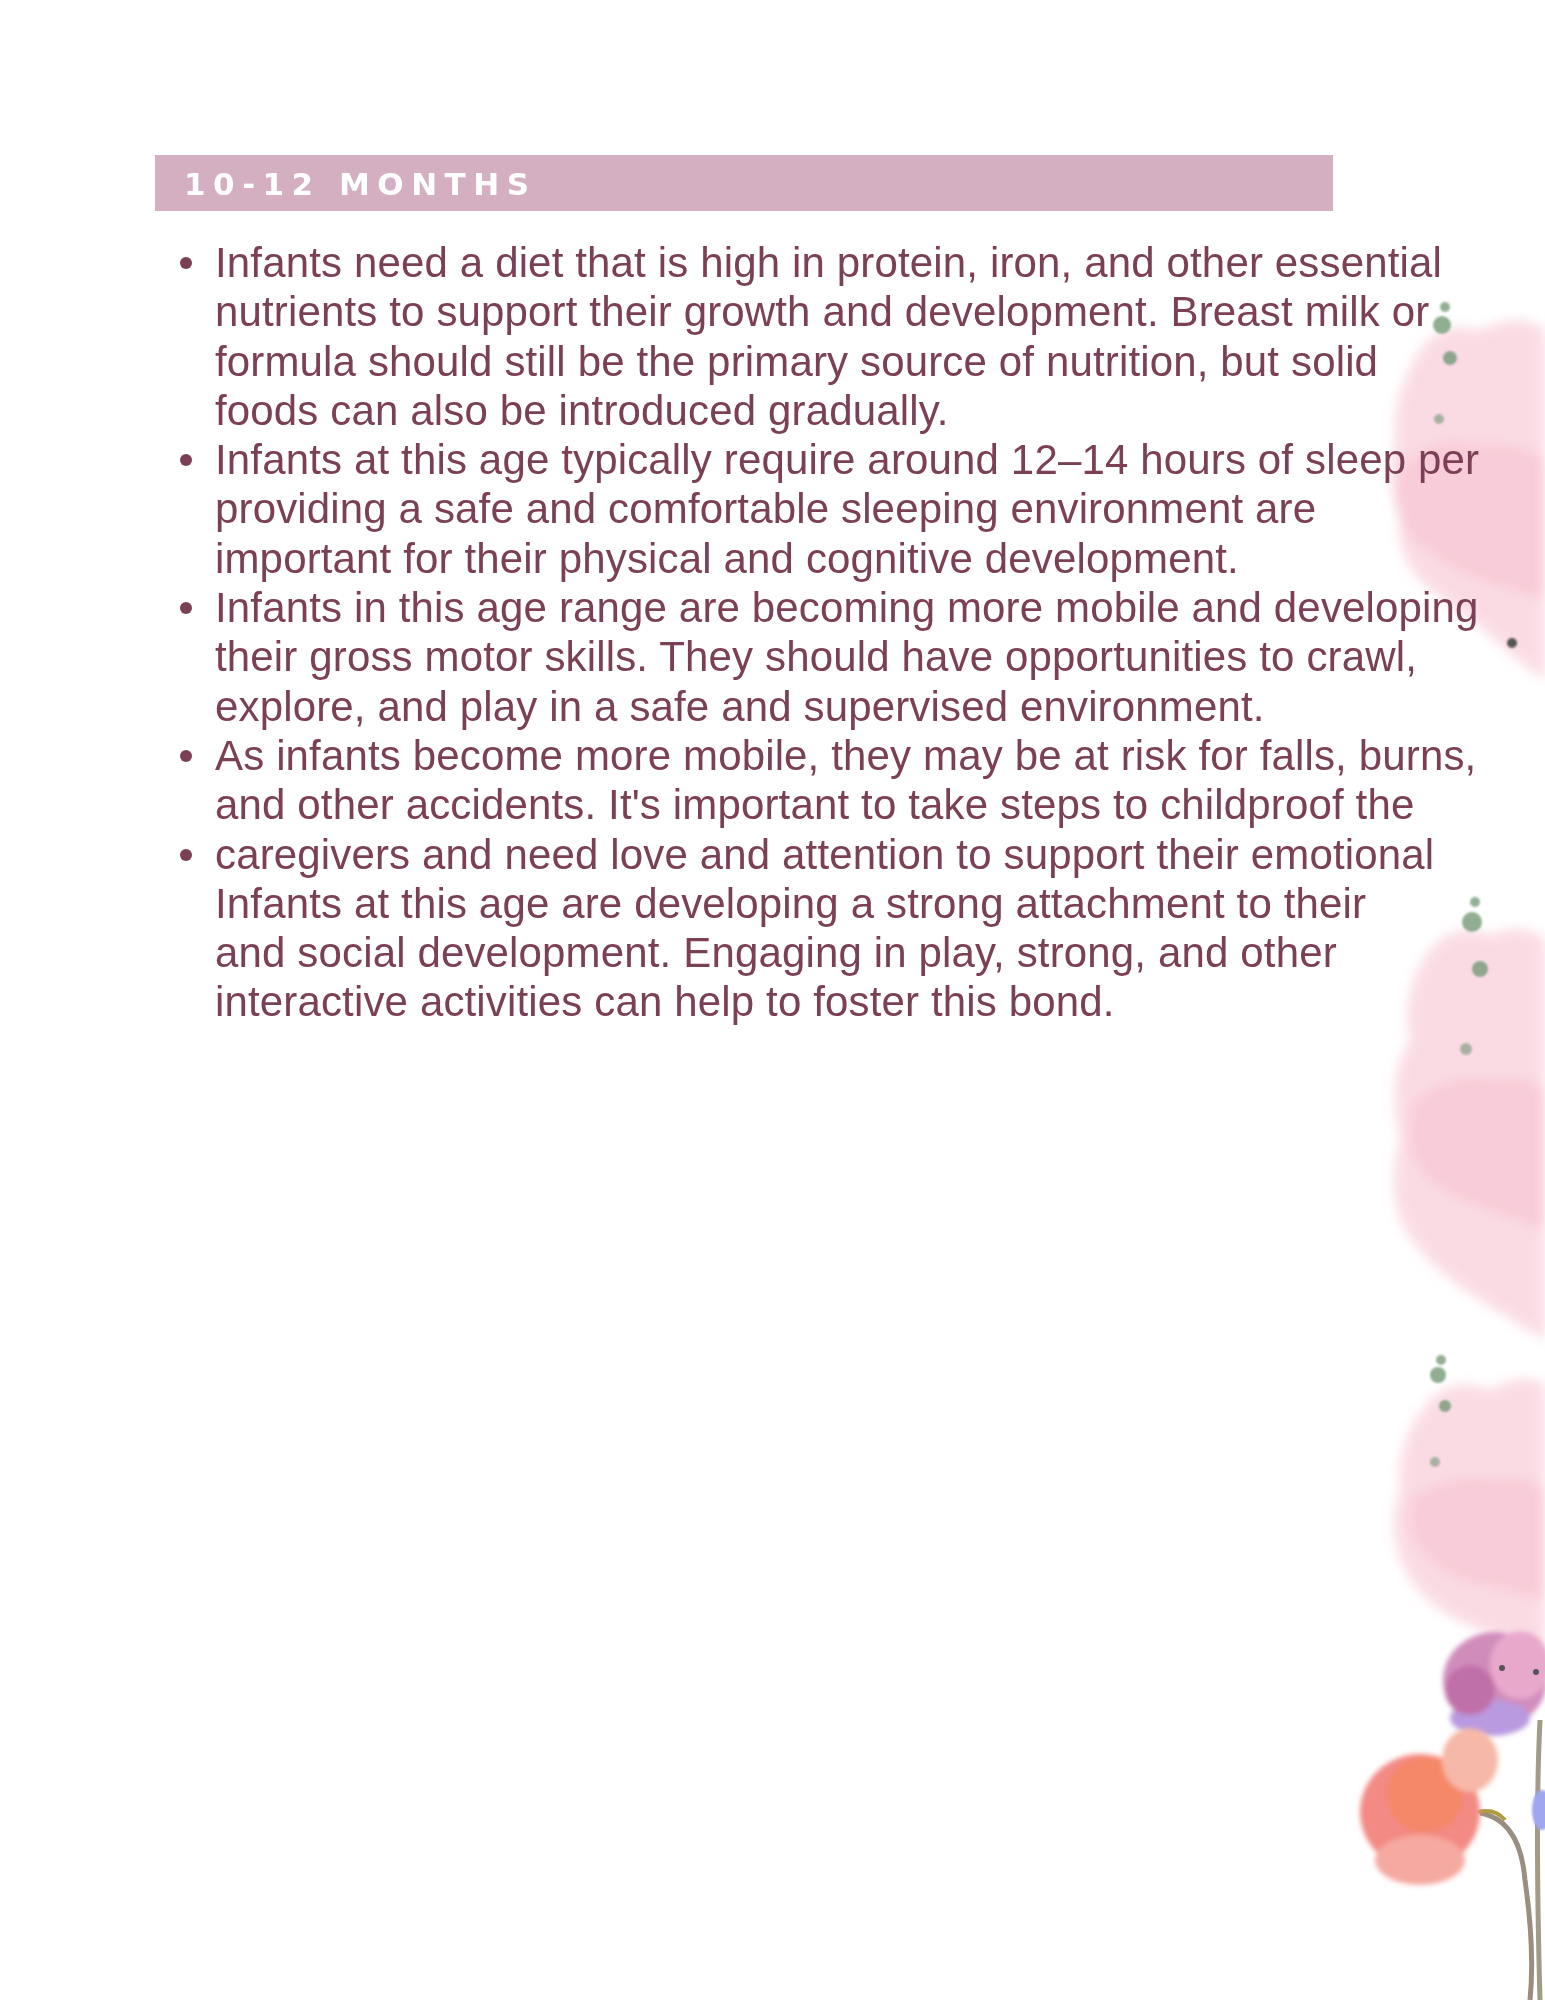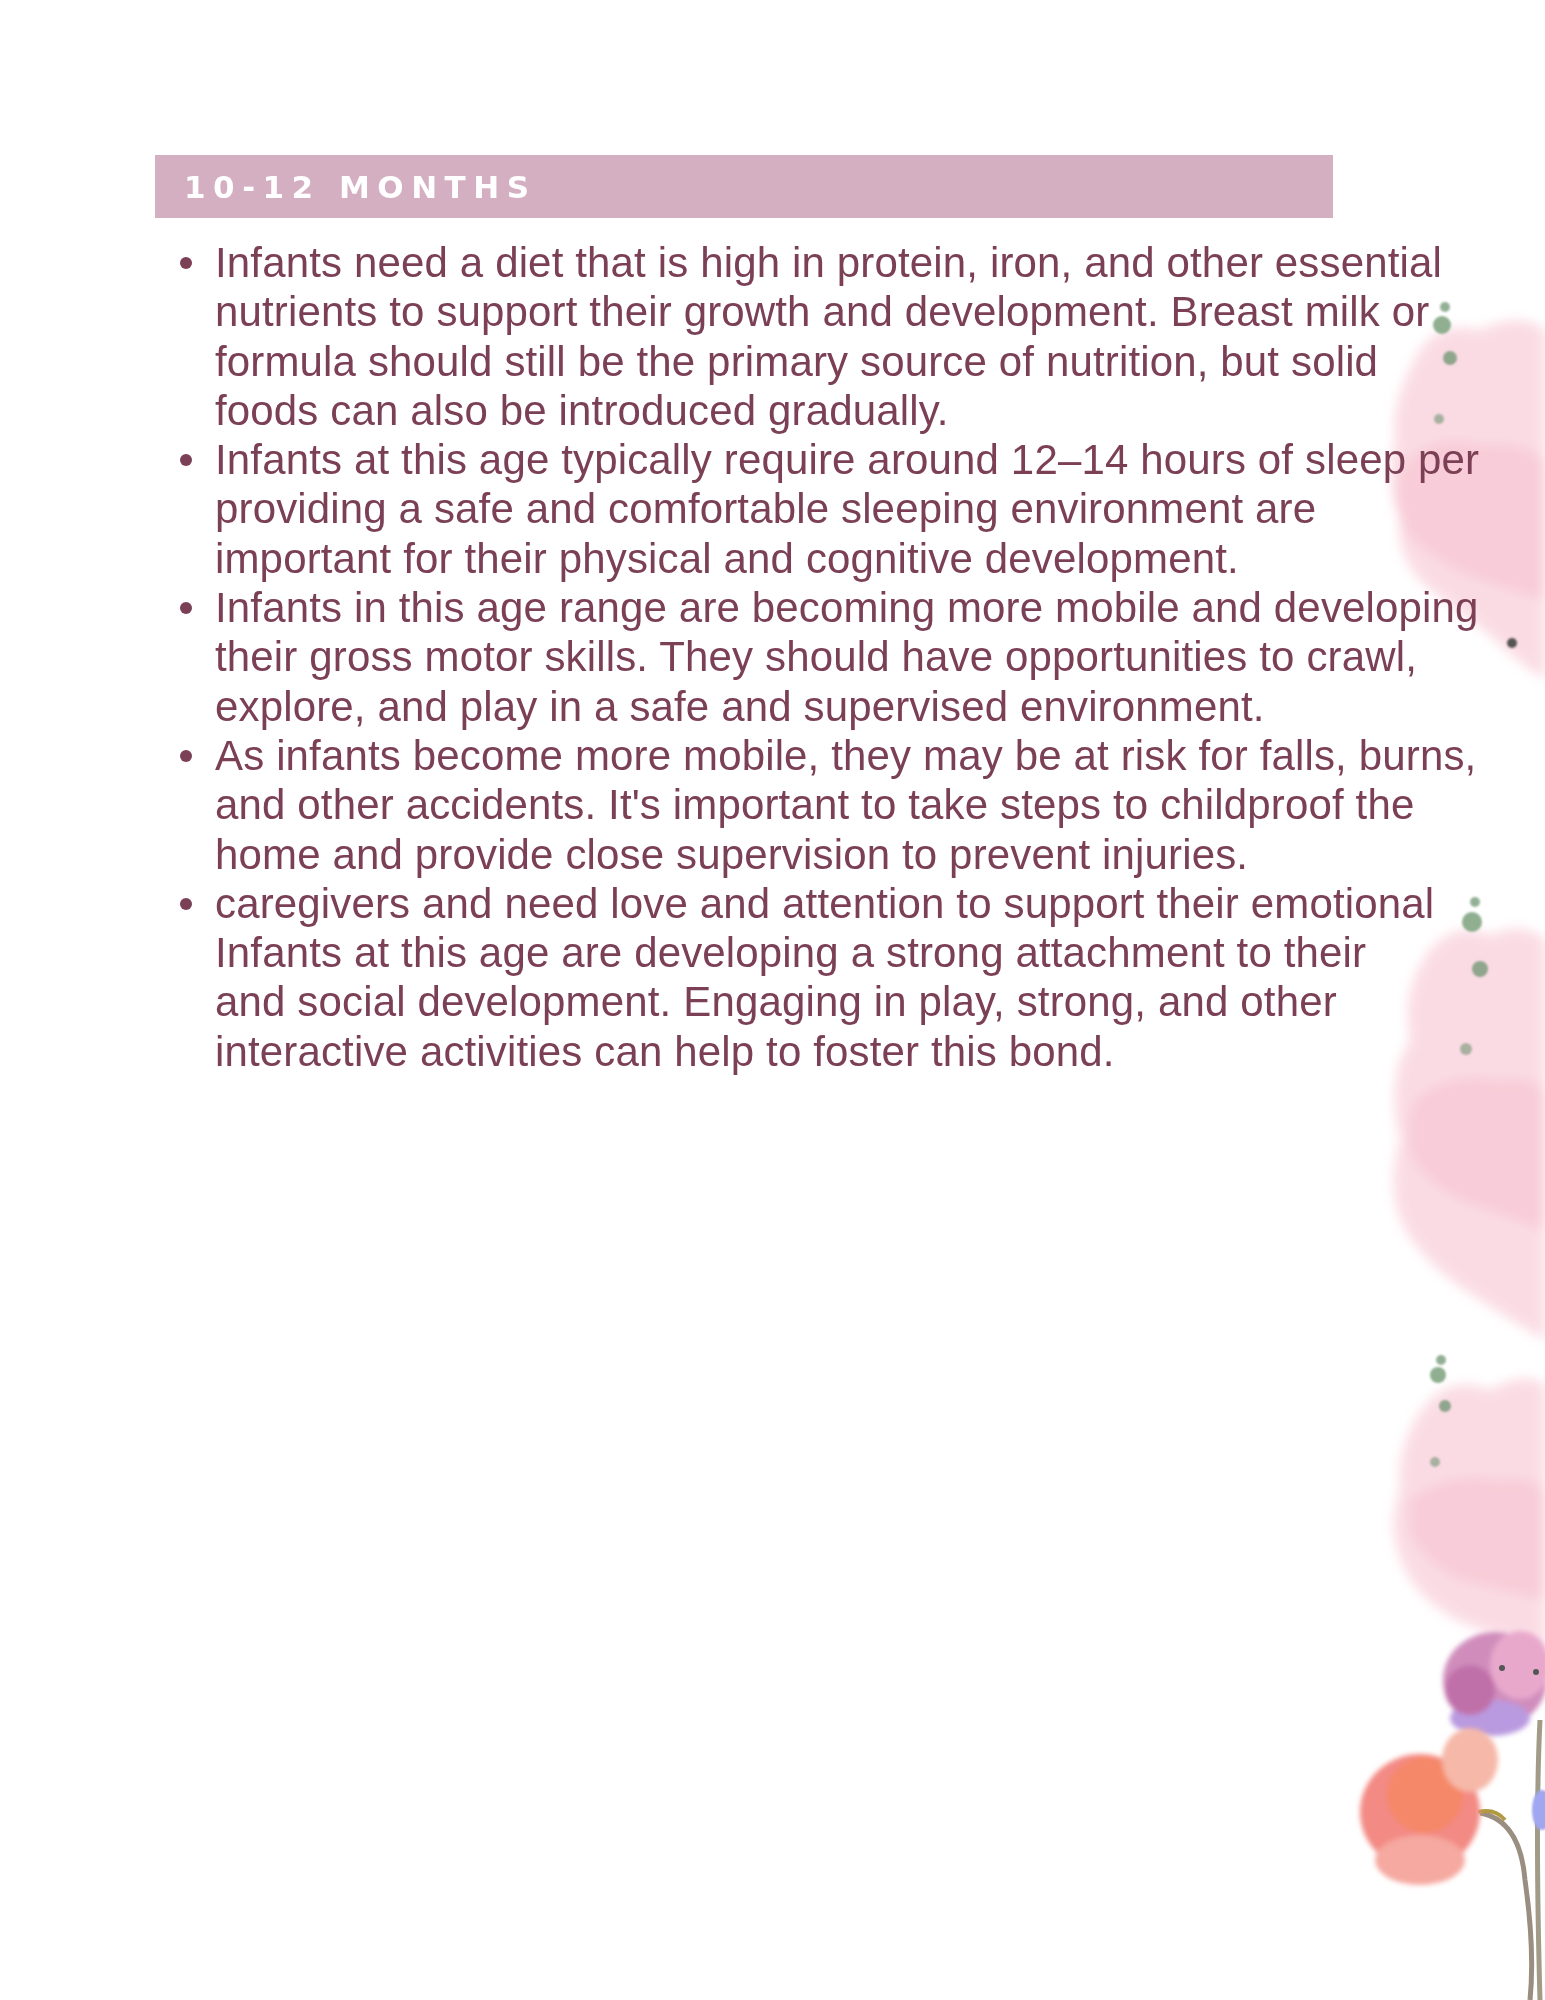--- a/index.html
+++ b/index.html
@@ -12,21 +12,21 @@
       height: 2000px;
       position: relative;
       overflow: hidden;
       font-family: "DejaVu Sans", "Liberation Sans", sans-serif;
     }
     .section-header {
       position: absolute;
       left: 155px;
       top: 155px;
       width: 1178px;
-      height: 63px;
+      height: 56px;
       background: #D3AFC1;
       box-sizing: border-box;
       padding-left: 29px;
       display: flex;
       align-items: center;
     }
     .section-title {
       color: #ffffff;
       font-family: "DejaVu Sans", "Liberation Sans", sans-serif;
       font-size: 31px;
@@ -171,21 +171,20 @@
   <li class="bullet-item">
     <span class="bullet-dot"></span>
     <span class="line">Infants in this age range are becoming more mobile and developing</span>
     <span class="line">their gross motor skills. They should have opportunities to crawl,</span>
     <span class="line">explore, and play in a safe and supervised environment.</span>
   </li>
   <li class="bullet-item">
     <span class="bullet-dot"></span>
     <span class="line">As infants become more mobile, they may be at risk for falls, burns,</span>
     <span class="line">and other accidents. It's important to take steps to childproof the</span>
-    <span class="line">home and provide close supervision to prevent injuries.</span>
   </li>
   <li class="bullet-item">
     <span class="bullet-dot"></span>
     <span class="line">caregivers and need love and attention to support their emotional</span>
     <span class="line">Infants at this age are developing a strong attachment to their</span>
     <span class="line">and social development. Engaging in play, strong, and other</span>
     <span class="line">interactive activities can help to foster this bond.</span>
   </li>
 </ul>
 

